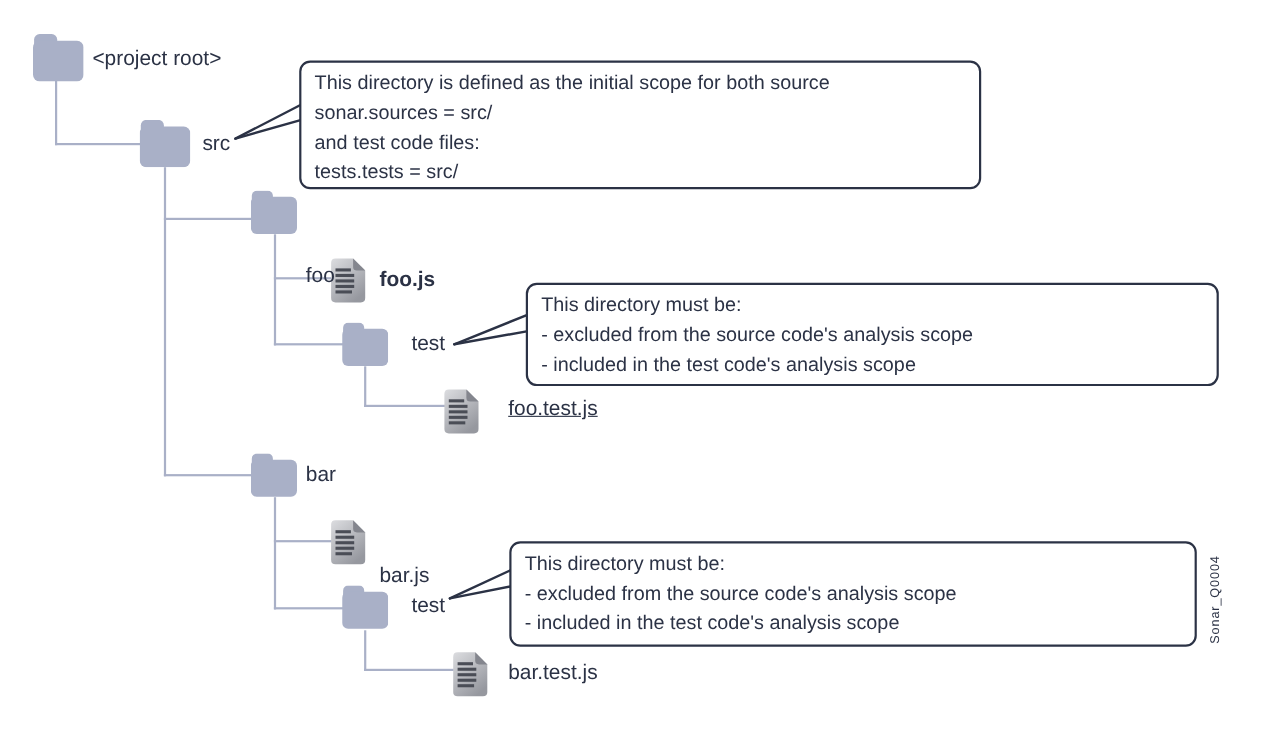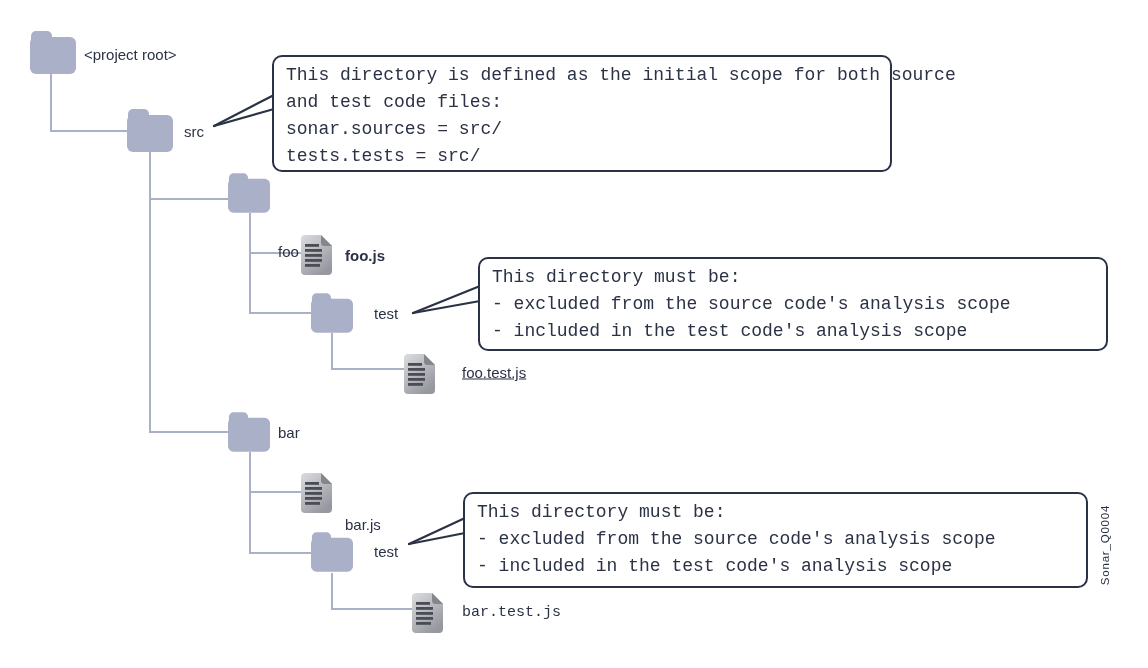--- a/index.html
+++ b/index.html
@@ -3,27 +3,27 @@
 <meta charset="utf-8">
 <style>
   html,body{margin:0;padding:0;background:#fff;}
   .canvas{
     position:relative;width:1148px;height:668px;background:#ffffff;
     font-family:"Liberation Sans",sans-serif;color:#2b3245;overflow:hidden;
   }
   .tline{position:absolute;background:#a9b0c7;}
   .icon{position:absolute;display:block;}
   .node-label{
-    position:absolute;font-size:15px;white-space:nowrap;
+    position:absolute;font-size:19px;white-space:nowrap;
     transform:translateY(-50%);color:#2b3245;
   }
   .callout{
     position:absolute;box-sizing:border-box;background:#ffffff;
     border:2.5px solid #2b3245;border-radius:10px;
-    padding:5px 12px;font-size:18px;line-height:27px;color:#2b3245;font-family:Liberation Mono, monospace;
+    padding:5px 12px;font-size:18px;line-height:27px;color:#2b3245;
   }
   .callout .line{white-space:nowrap;}
   .tails{position:absolute;left:0;top:0;width:1148px;height:668px;pointer-events:none;}
   .watermark{
     position:absolute;left:1105px;top:545px;
     transform:translate(-50%,-50%) rotate(-90deg);
     font-size:11.5px;letter-spacing:0.8px;color:#2b3245;white-space:nowrap;
   }
 </style>
 </head>
@@ -118,26 +118,26 @@
 
   <div class="node-label" style="left:84px;top:54px;">&lt;project root&gt;</div>
   <div class="node-label" style="left:184px;top:131px;text-align:center;">src</div>
   <div class="node-label" style="left:278px;top:208px;margin-top:43px;">foo</div>
   <div class="node-label" style="left:345px;top:255px;font-weight:bold;">foo.js</div>
   <div class="node-label" style="left:374px;top:313px;">test</div>
   <div class="node-label" style="left:462px;top:372px;text-decoration:underline;">foo.test.js</div>
   <div class="node-label" style="left:278px;top:432px;">bar</div>
   <div class="node-label" style="left:345px;top:492px;margin-top:32px;">bar.js</div>
   <div class="node-label" style="left:374px;top:551px;">test</div>
-  <div class="node-label" style="left:462px;top:612px;font-family:Liberation Mono, monospace;">bar.test.js</div>
+  <div class="node-label" style="left:462px;top:612px;">bar.test.js</div>
 
   <div class="callout" style="left:272px;top:55px;width:620px;height:117px;">
     <div class="line">This directory is defined as the initial scope for both source</div>
+    <div class="line">sonar.sources = src/</div>
     <div class="line">and test code files:</div>
-    <div class="line">sonar.sources = src/</div>
     <div class="line">tests.tests = src/</div>
   </div>
 
   <div class="callout" style="left:478px;top:257px;width:630px;height:94px;">
     <div class="line">This directory must be:</div>
     <div class="line">- excluded from the source code's analysis scope</div>
     <div class="line">- included in the test code's analysis scope</div>
   </div>
 
   <div class="callout" style="left:463px;top:492px;width:625px;height:96px;">

